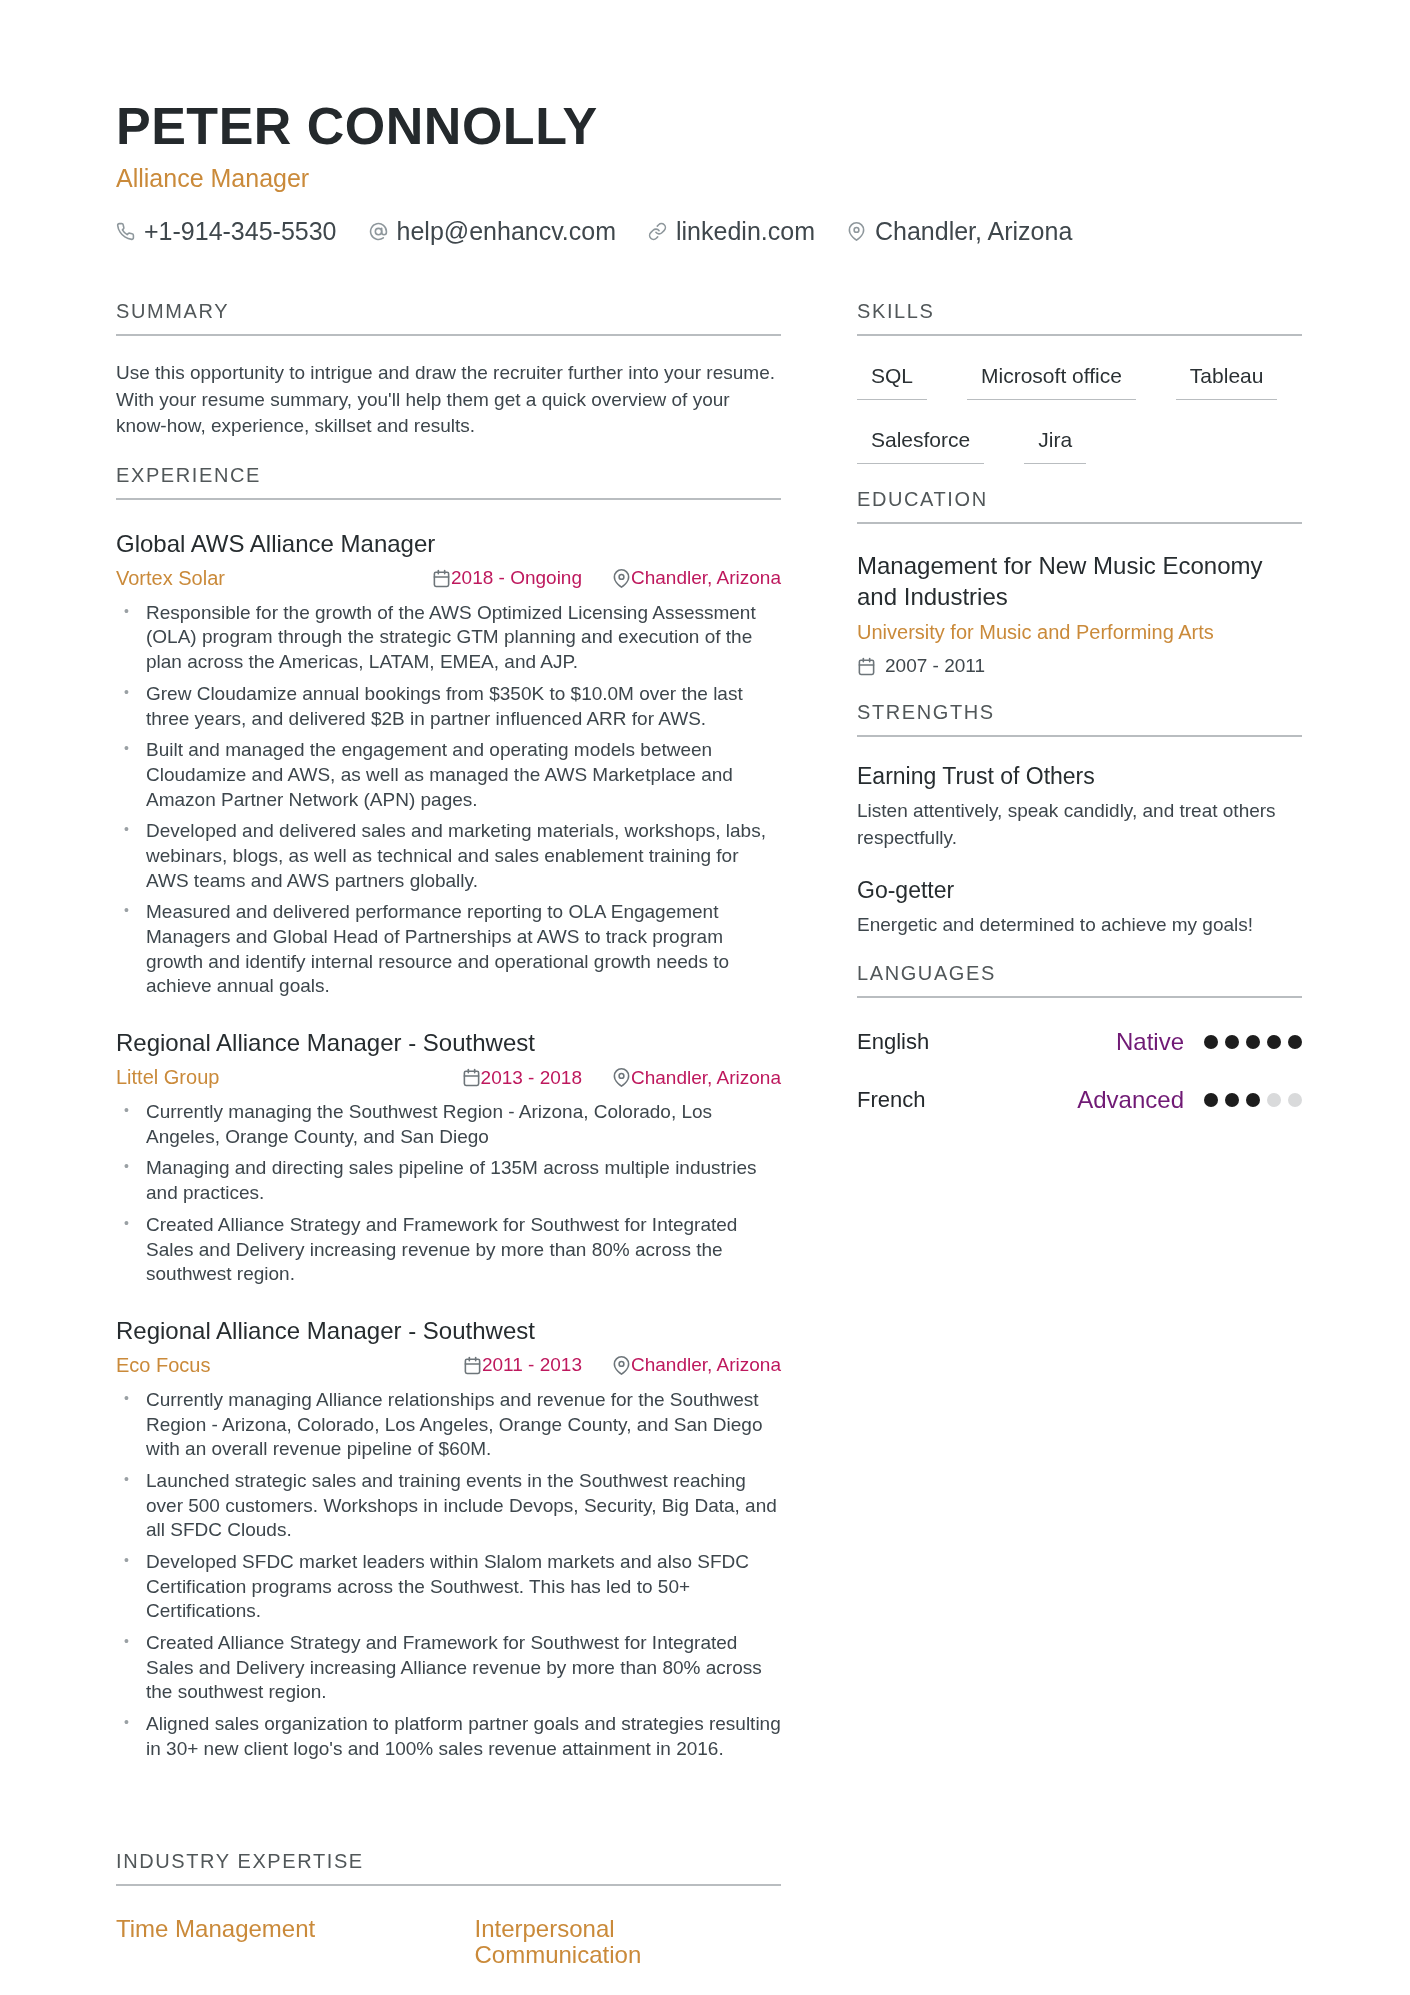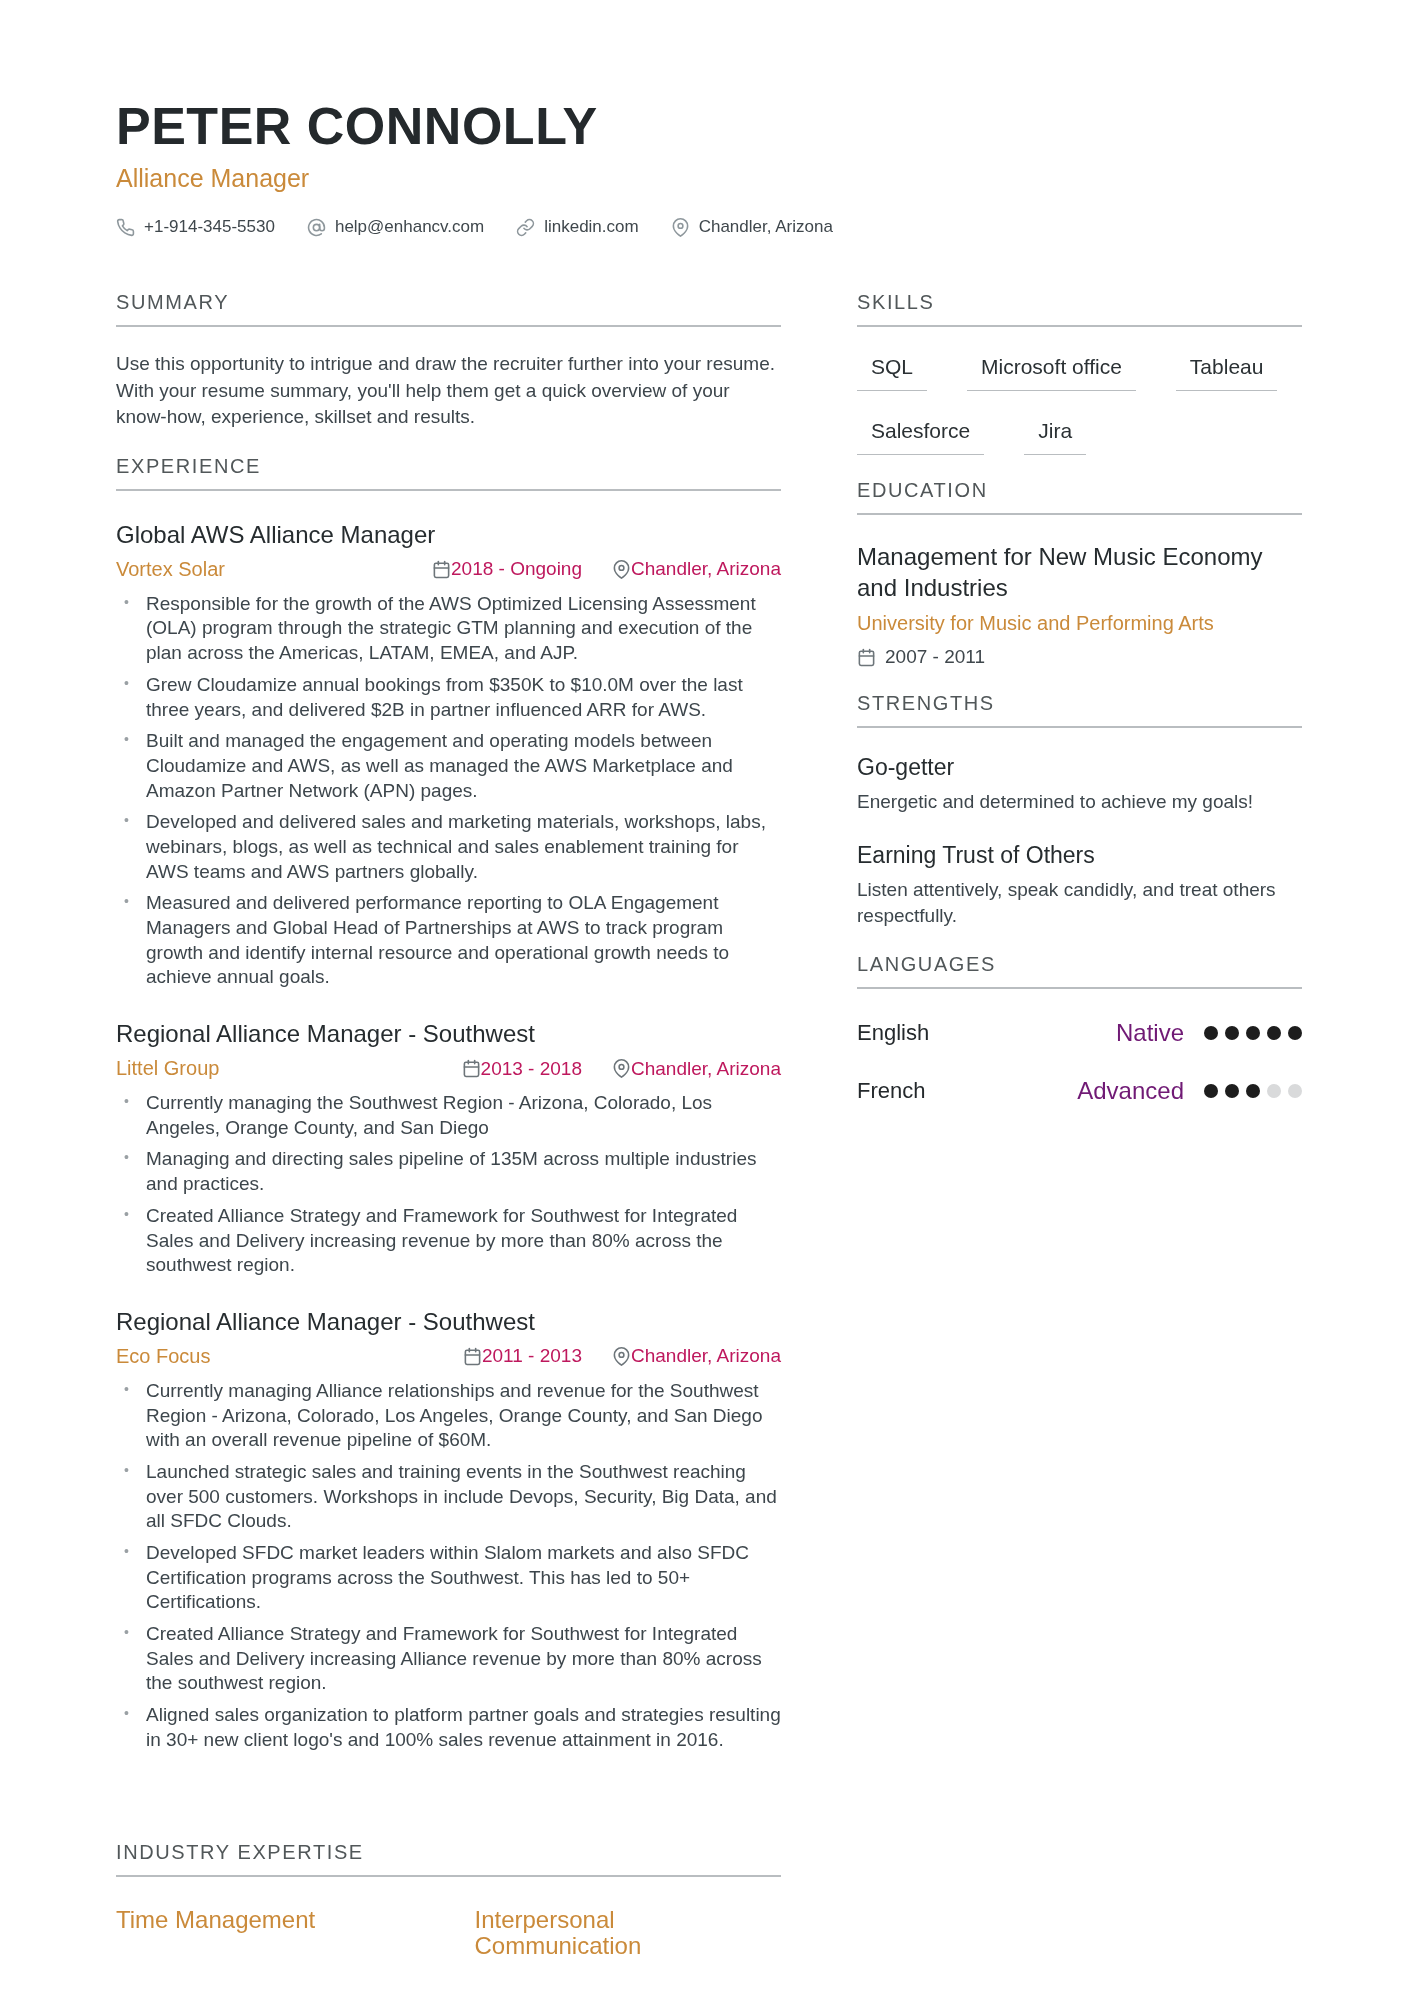--- a/index.html
+++ b/index.html
@@ -5,21 +5,21 @@
   * { margin:0; padding:0; box-sizing:border-box; }
   :root { --accent:#CA8A3A; --ink:#24292c; --body:#3d464c; --muted:#8e979c; --line:#b9bdc0; }
   html,body { background:#ffffff; }
   body { font-family:"Liberation Sans","DejaVu Sans",sans-serif; color:var(--body); }
   .page { width:1410px; min-height:1995px; margin:0 auto; background:#fff;
           padding:96px 108px 60px 116px; display:flex; flex-direction:column; }
 
   
   .name { font-size:52px; font-weight:800; color:var(--ink); letter-spacing:.5px; }
   .job-headline { font-size:25px; color:var(--accent); margin-top:8px; }
-  .contacts { display:flex; align-items:flex-start; gap:32px; margin-top:24px; font-size:17px; color:#3f474c; }
+  .contacts { display:flex; align-items:flex-start; gap:32px; margin-top:24px; font-size:25px; color:#3f474c; }
   .contact { display:flex; align-items:center; gap:9px; cursor:pointer; }
   .contact .ic { color:var(--muted); display:flex; }
   svg.ic-s { width:19px; height:19px; stroke:currentColor; fill:none; stroke-width:2; stroke-linecap:round; stroke-linejoin:round; }
 
   
   .columns { display:flex; gap:76px; margin-top:54px; align-items:flex-start; flex:1; }
   .col-left { width:665px; flex:none; }
   .col-right { flex:1; min-width:0; }
 
   .section { margin-top:24px; }
@@ -297,27 +297,27 @@
           <span>2007 - 2011</span>
         </div>
       </div>
 
       <div class="section">
         <div class="section-heading">STRENGTHS</div>
         <div>
 
 
             <div class="strength">
+              <div class="strength-title">Earning Trust of Others</div>
+              <div class="strength-text">Listen attentively, speak candidly, and treat others respectfully.</div>
+            </div>
+
+            <div class="strength">
               <div class="strength-title">Go-getter</div>
               <div class="strength-text">Energetic and determined to achieve my goals!</div>
-            </div>
-
-            <div class="strength">
-              <div class="strength-title">Earning Trust of Others</div>
-              <div class="strength-text">Listen attentively, speak candidly, and treat others respectfully.</div>
             </div>
           </div>
       </div>
 
       <div class="section">
         <div class="section-heading">LANGUAGES</div>
         <div>
 
             <div class="language-row">
               <div class="language-name">English</div>

